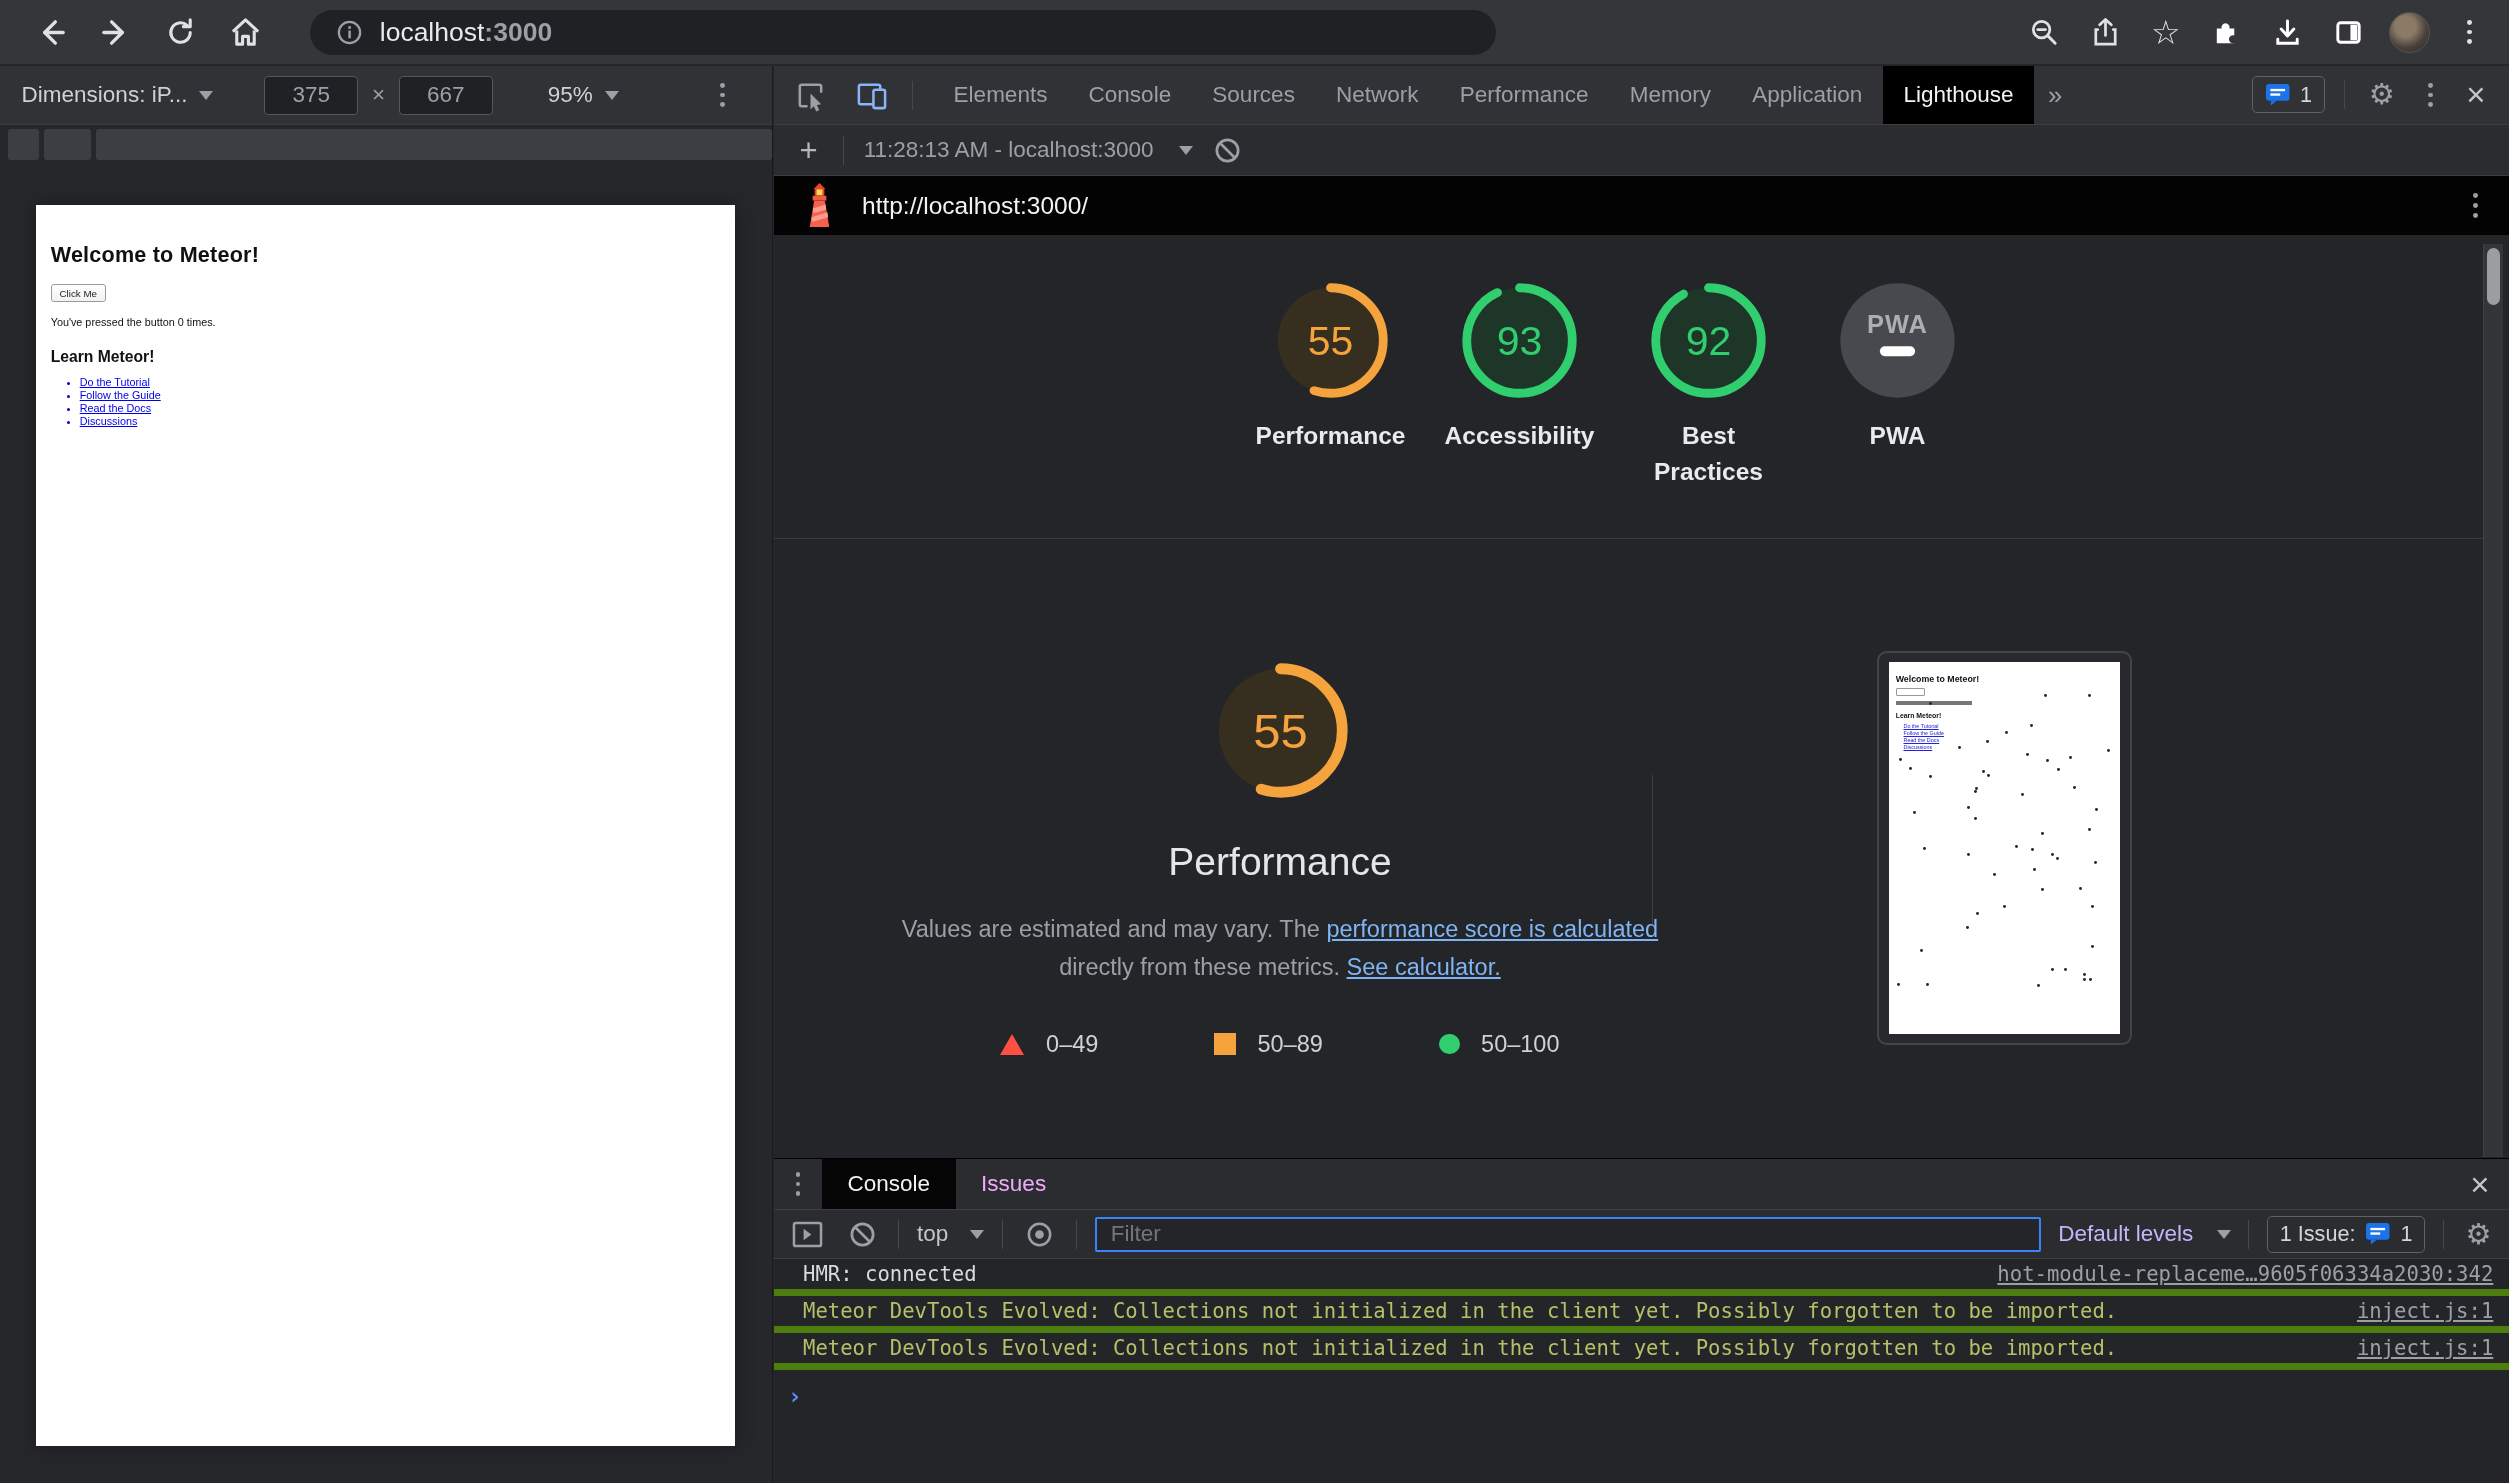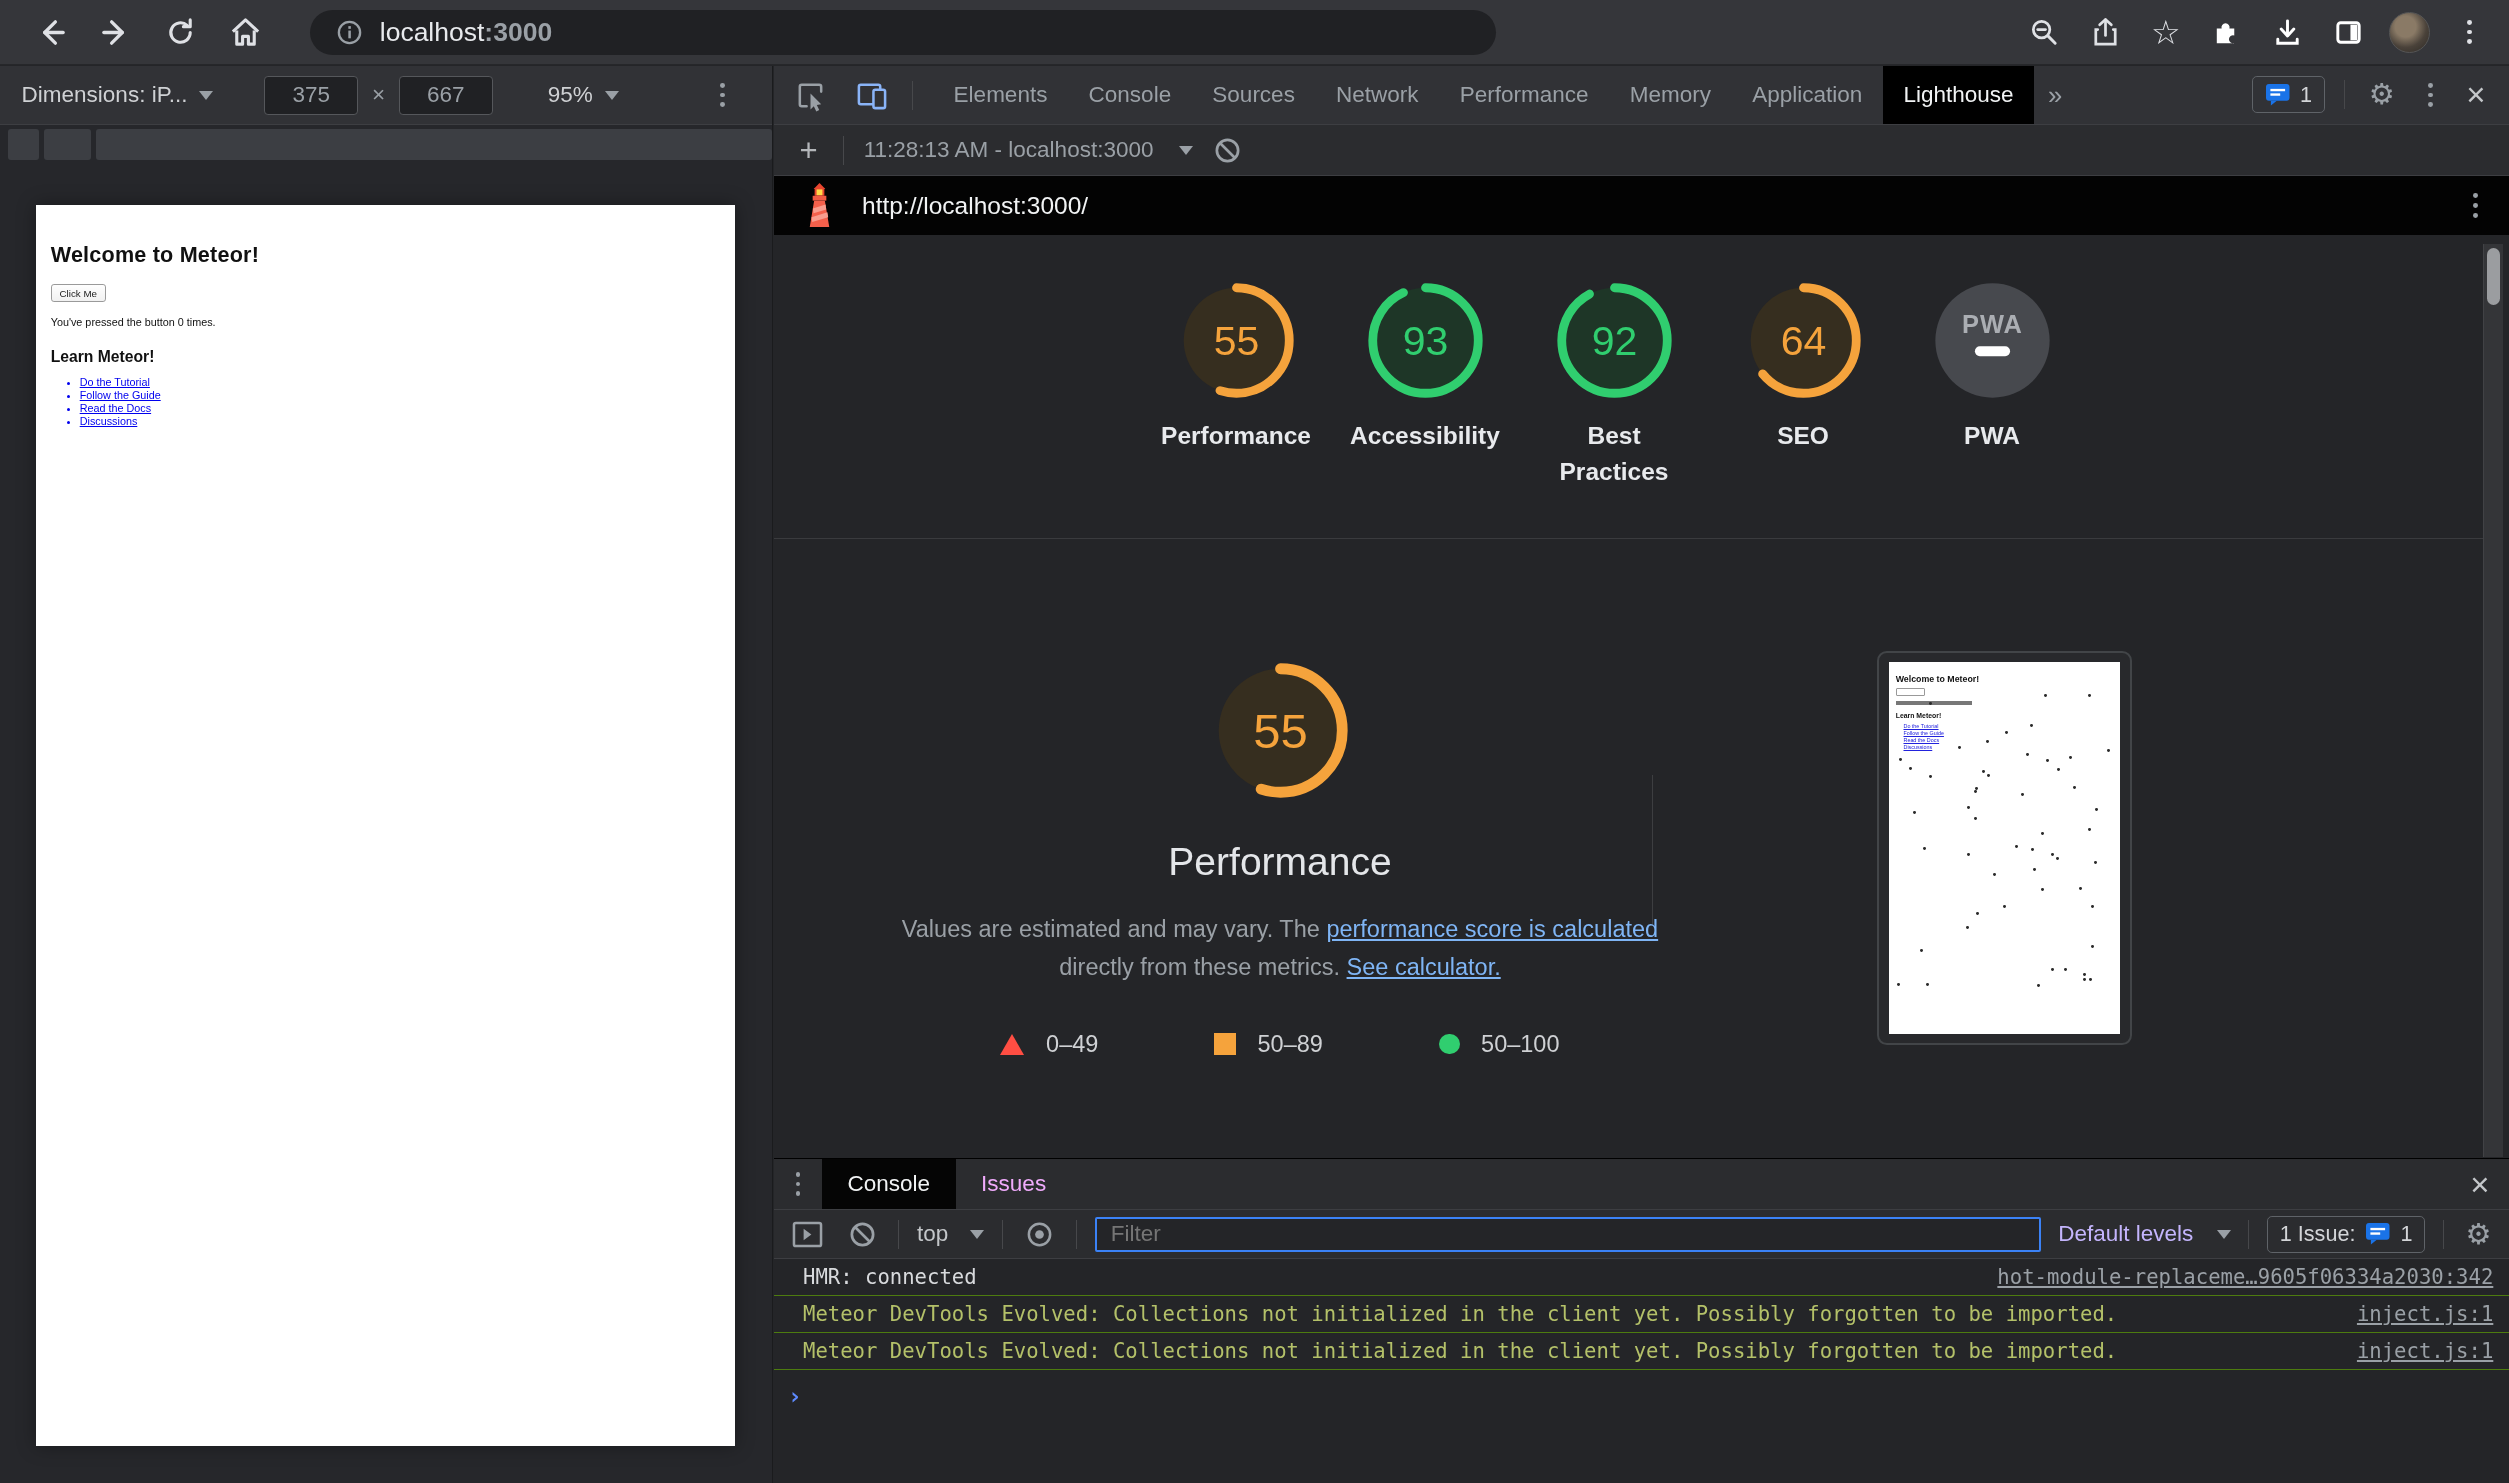--- a/index.html
+++ b/index.html
@@ -124,21 +124,21 @@
   .drawer-tabs { height:51px; background:#2b2c2f; display:flex; align-items:center; border-bottom:1px solid #3d3e42; }
   .d-tab { height:100%; display:flex; align-items:center; padding:0 25.5px; color:#f0abfc; font-size:22.5px; cursor:pointer; }
   .d-tab.active { background:#050505; color:#f1f3f4; }
   .drawer-toolbar { height:49px; background:#2b2c2f; border-bottom:1px solid #3d3e42; display:flex;
     align-items:center; padding:0 13.7px; gap:17.6px; }
   .top-sel { display:flex; align-items:center; gap:9.8px; color:#c3c6c9; font-size:22.5px; cursor:pointer; }
   .filter-input { flex:1; height:35px; background:#242528; border:2px solid #3b82f6; border-radius:2px;
     color:#9aa0a6; font-size:22.5px; padding:0 13.7px; font-family:inherit; }
   .lvl-sel { display:flex; align-items:center; gap:11.8px; color:#c4b5fd; font-size:22.5px; cursor:pointer; white-space:nowrap; }
   .c-rows { font-family:"DejaVu Sans Mono", monospace; font-size:20.6px; }
-  .c-row { display:flex; align-items:center; height:37px; border-bottom:1px solid #4d7c0f; padding:0 15.7px 0 29px; }
+  .c-row { display:flex; align-items:center; height:37px; border-bottom:7px solid #4d7c0f; padding:0 15.7px 0 29px; }
   .c-row .c-text { color:#d8dadd; }
   .c-row.lime .c-text { color:#b4c169; }
   .c-src { margin-left:auto; color:#9aa0a6; text-decoration:underline; cursor:pointer; padding-left:29px; white-space:nowrap; }
   .prompt-row { display:flex; align-items:flex-start; padding:11.8px 0 0 13.7px; height:43px; cursor:text; }
   .prompt { color:#5e8bff; font-size:23.5px; font-weight:bold; font-family:"DejaVu Sans Mono", monospace; }
 
   svg { display:block; }
   .gauge-num { font-family:"Liberation Sans", sans-serif; font-weight:400; }
 </style>
 </head>
@@ -381,30 +381,20 @@
           </div>
           <div class="score-item">
             <div>
               <svg width="127" height="127" viewBox="0 0 130 130">
                 <circle cx="65" cy="65" r="54" fill="#1e3627"></circle>
       <circle cx="65" cy="65" r="54" fill="none" stroke="#30ce6f" stroke-width="9" stroke-linecap="round" stroke-dasharray="312.1486460606818 339.29200658769764" transform="rotate(-90 65 65)"></circle>
       <text class="gauge-num" x="65" y="80.12" text-anchor="middle" font-size="42" fill="#30ce6f">92</text>
               </svg>
             </div>
             <div class="score-label">Best Practices</div>
-          </div>
-          <div class="score-item">
-            <div>
-              <svg width="127" height="127" viewBox="0 0 130 130">
-                <circle cx="65" cy="65" r="54" fill="#362e1f"></circle>
-      <circle cx="65" cy="65" r="54" fill="none" stroke="#f5a33c" stroke-width="9" stroke-linecap="round" stroke-dasharray="217.1468842161265 339.29200658769764" transform="rotate(-90 65 65)"></circle>
-      <text class="gauge-num" x="65" y="80.12" text-anchor="middle" font-size="42" fill="#f5a33c">64</text>
-              </svg>
-            </div>
-            <div class="score-label">SEO</div>
           </div>
           <div class="score-item">
             <div>
               <svg width="127" height="127" viewBox="0 0 130 130">
                 <circle cx="65" cy="65" r="58.5" fill="#47494e"></circle>
       <text x="65" y="57" text-anchor="middle" font-size="26.04" font-weight="bold" fill="#abaeb3" letter-spacing="1">PWA</text>
       <rect x="47" y="71" width="36" height="10" rx="5" fill="#ffffff"></rect>
               </svg>
             </div>
             <div class="score-label">PWA</div>

